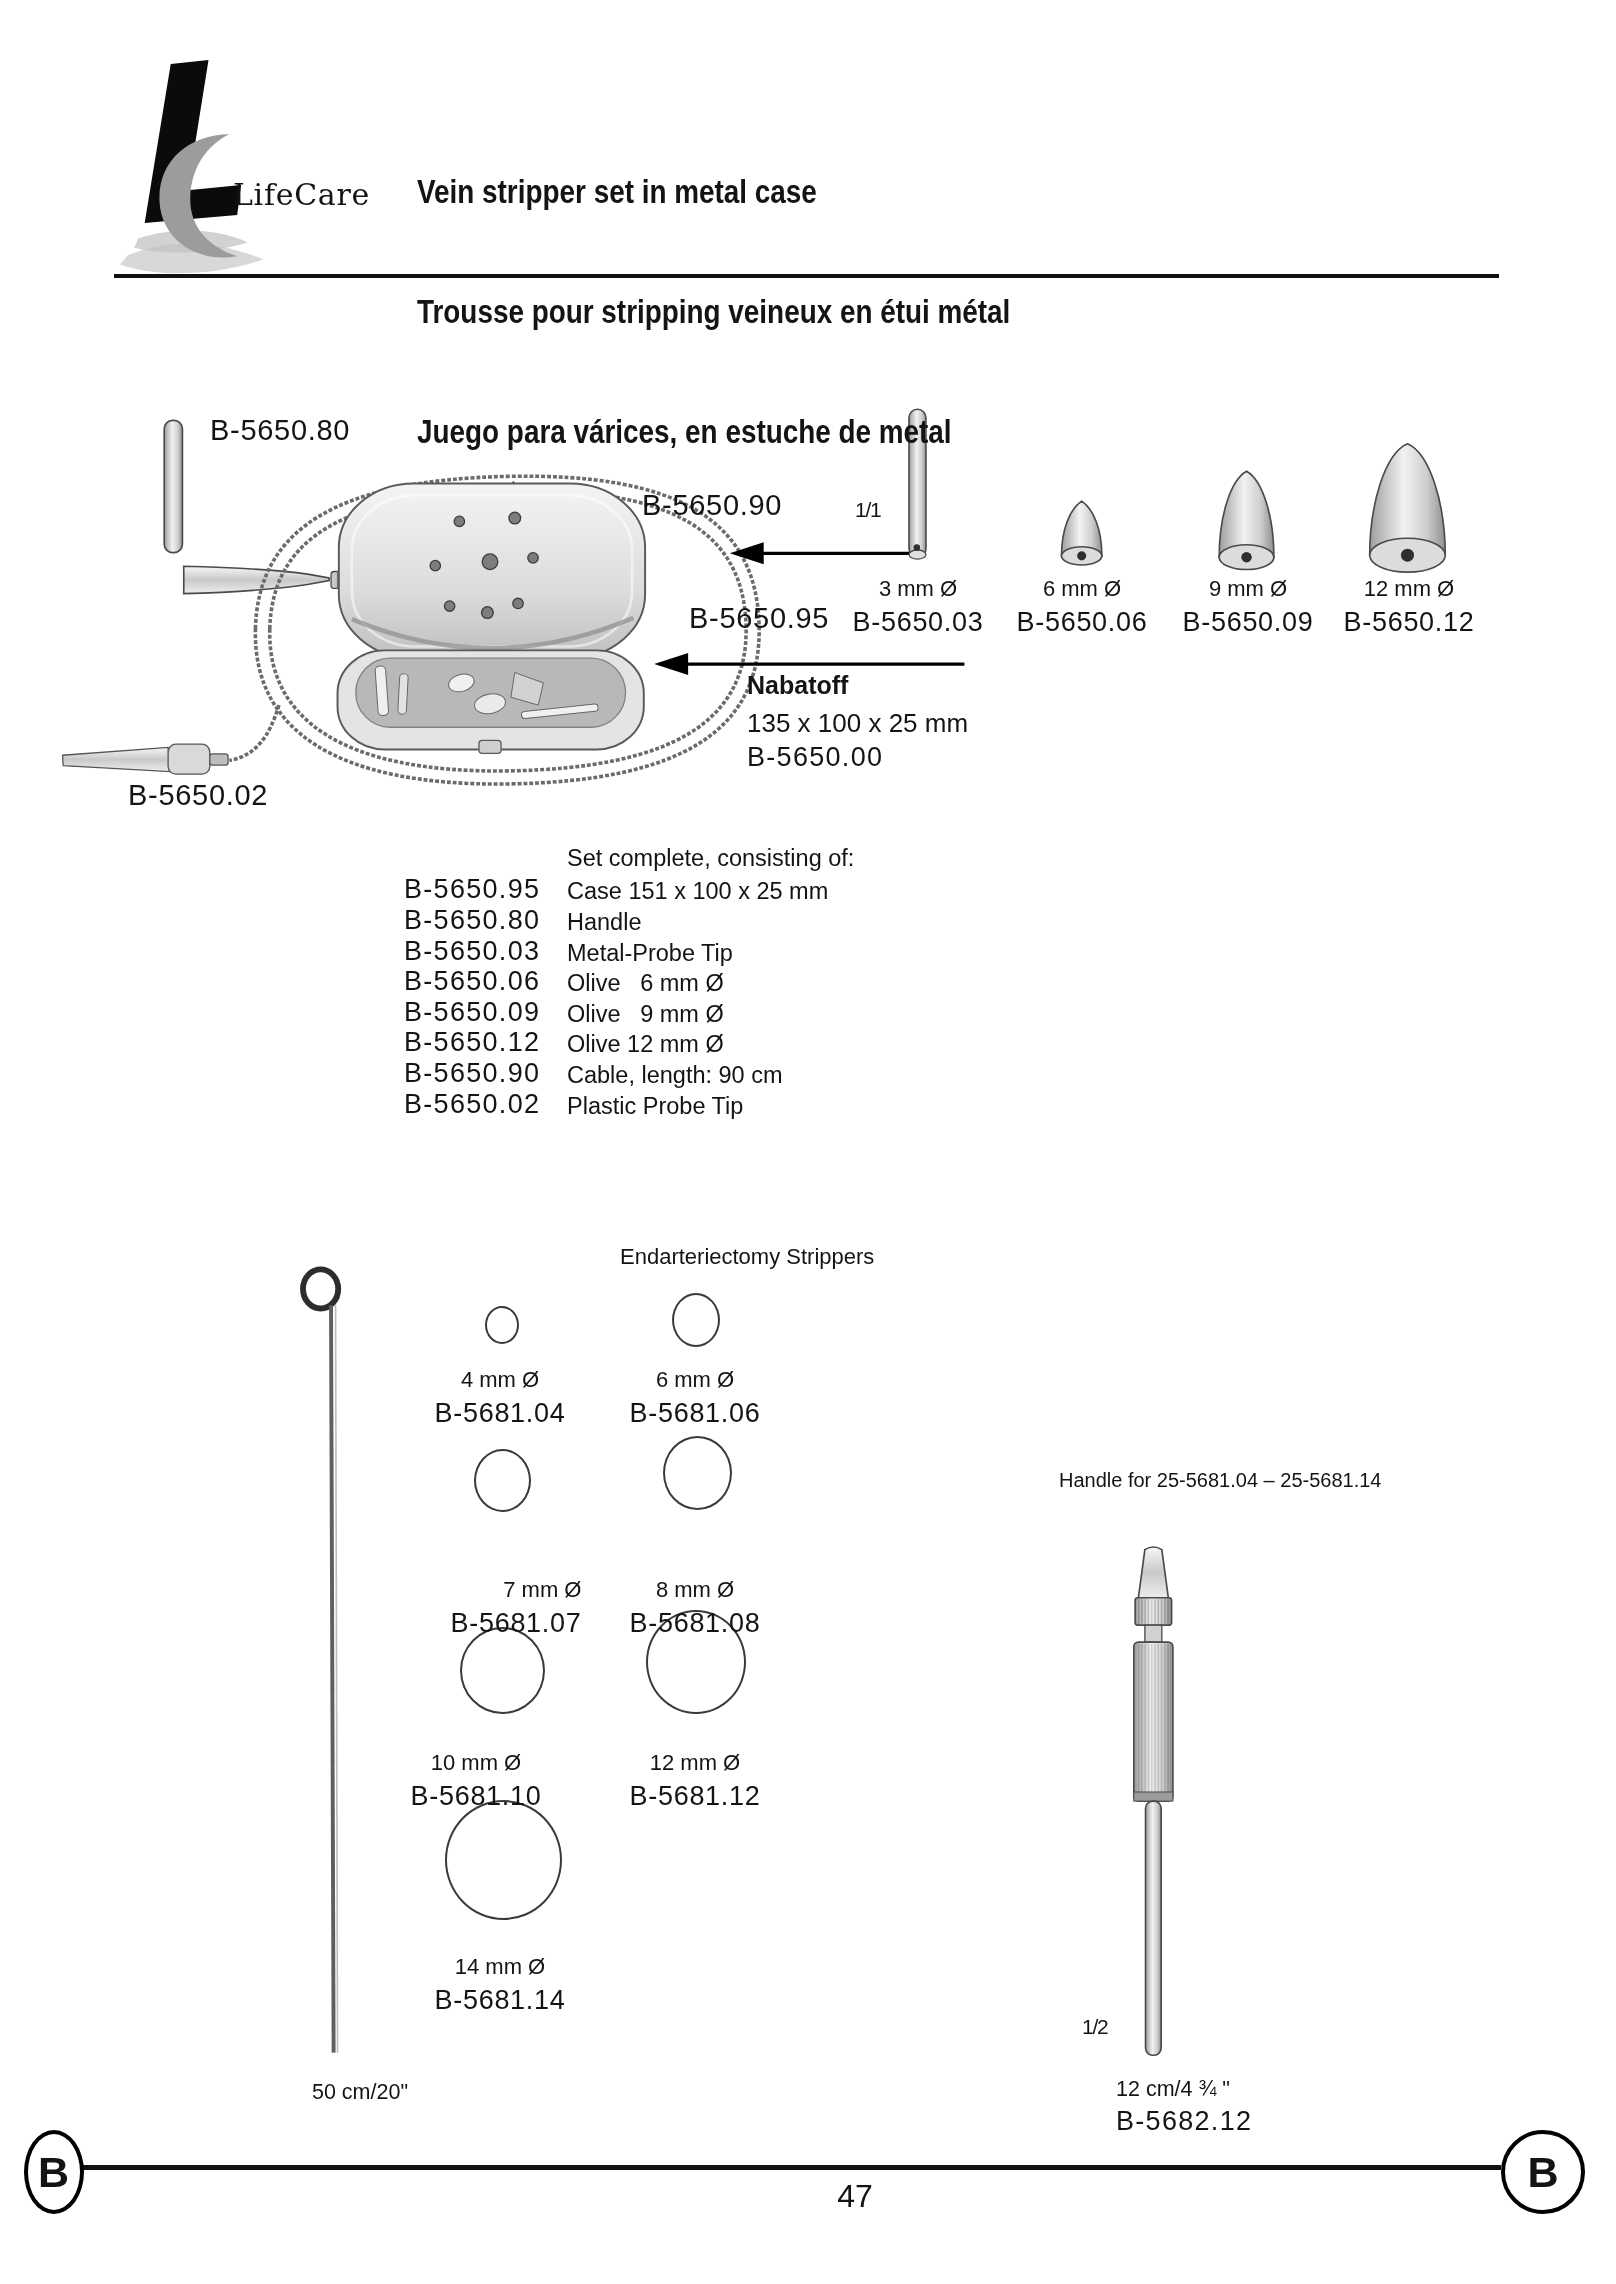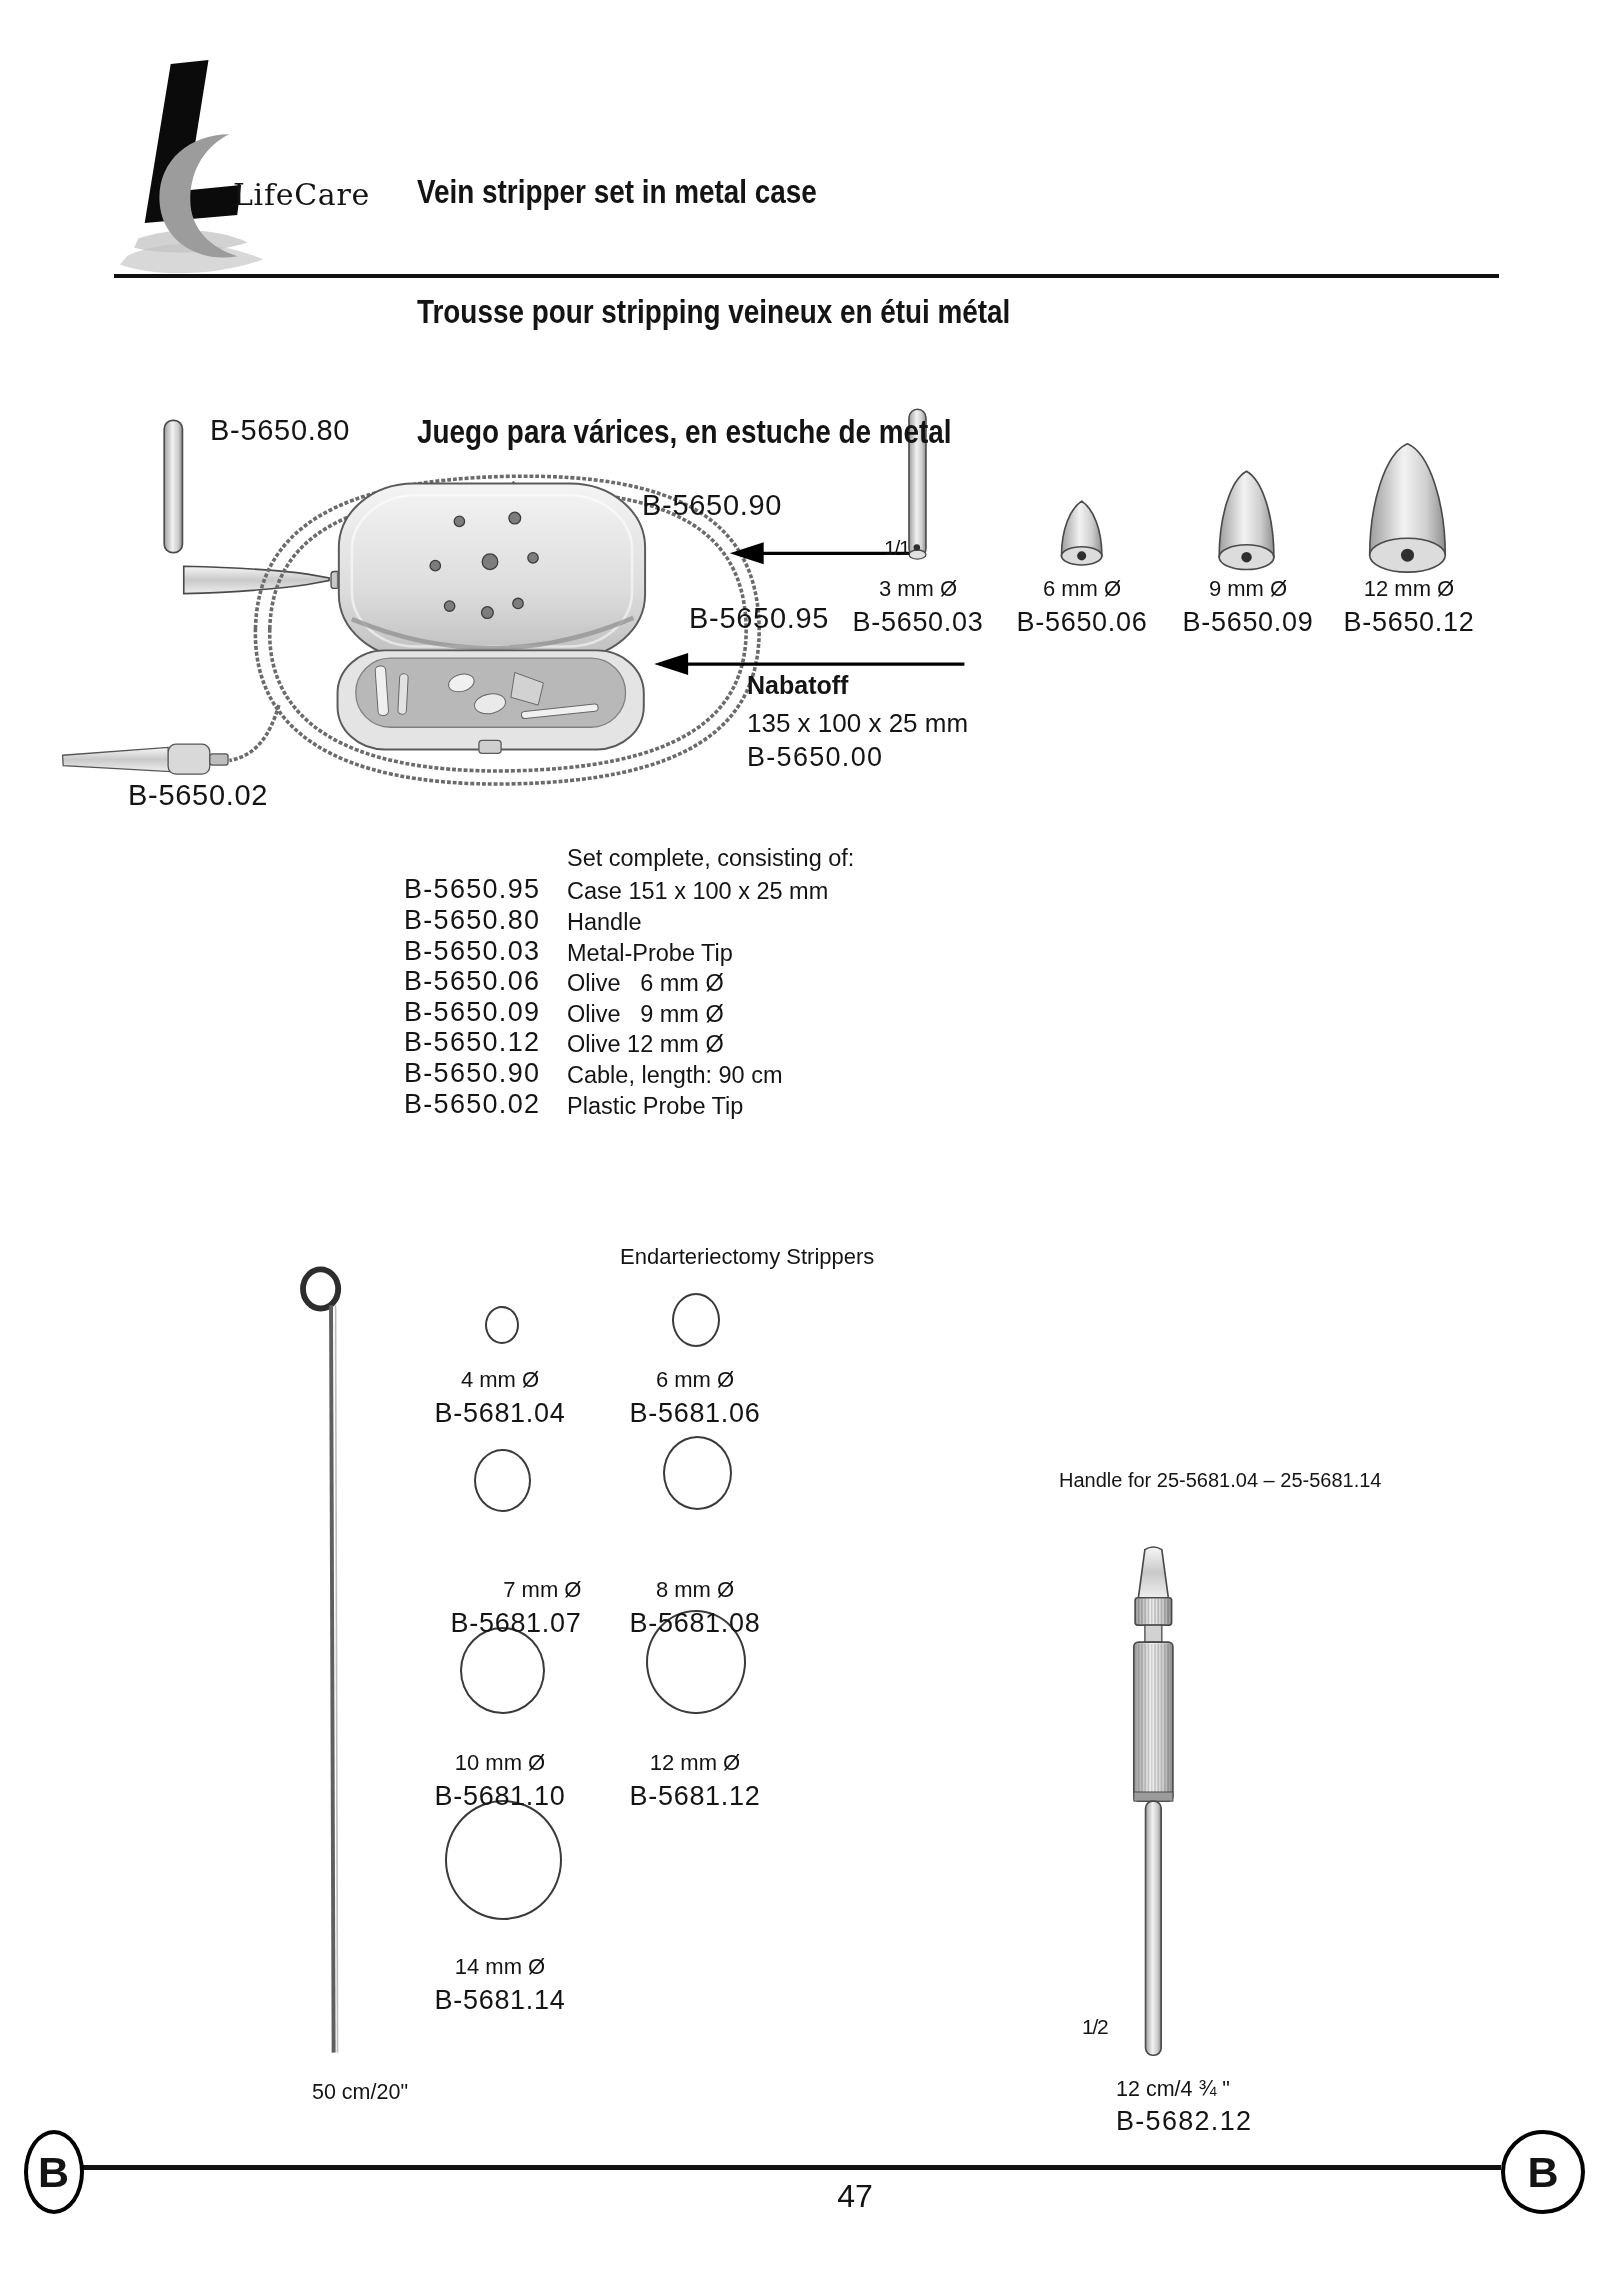--- a/index.html
+++ b/index.html
@@ -167,21 +167,21 @@
   <div>Trousse pour stripping veineux en étui métal</div>
   <div>Juego para várices, en estuche de metal</div>
 </div>
 <div class="rule" id="head-rule"></div>
 
 <div class="t callout" style="left:210px;top:414px;">B-5650.80</div>
 <div class="t callout" style="left:642px;top:489px;">B-5650.90</div>
 <div class="t callout" style="left:689px;top:602px;">B-5650.95</div>
 <div class="t callout" style="left:128px;top:779px;">B-5650.02</div>
 
-<div class="t frac" style="left:855px;top:536px;margin-left:29px;">1/1</div>
+<div class="t frac" style="left:855px;top:498px;">1/1</div>
 
 <div class="t" style="left:747px;top:671px;font-size:25px;font-weight:bold;text-align:center;">Nabatoff</div>
 <div class="t" style="left:747px;top:708px;font-size:26px;">135 x 100 x 25 mm</div>
 <div class="t num" style="left:747px;top:742px;font-size:27px;">B-5650.00</div>
 
 <div class="item-label" style="left:918px;top:576px;">
   <div class="size">3 mm Ø</div>
   <div class="pnum">B-5650.03</div>
 </div>
 <div class="item-label" style="left:1082px;top:576px;">
@@ -252,21 +252,21 @@
   <div class="pnum">B-5681.06</div>
 </div>
 <div class="item-label" style="left:516px;top:1577px;text-align:right;">
   <div class="size">7 mm Ø</div>
   <div class="pnum">B-5681.07</div>
 </div>
 <div class="item-label" style="left:695px;top:1577px;">
   <div class="size">8 mm Ø</div>
   <div class="pnum">B-5681.08</div>
 </div>
-<div class="item-label" style="left:500px;top:1750px;">
+<div class="item-label" style="left:476px;top:1750px;">
   <div class="size">10 mm Ø</div>
   <div class="pnum">B-5681.10</div>
 </div>
 <div class="item-label" style="left:695px;top:1750px;">
   <div class="size">12 mm Ø</div>
   <div class="pnum">B-5681.12</div>
 </div>
 <div class="item-label" style="left:500px;top:1954px;">
   <div class="size">14 mm Ø</div>
   <div class="pnum">B-5681.14</div>

